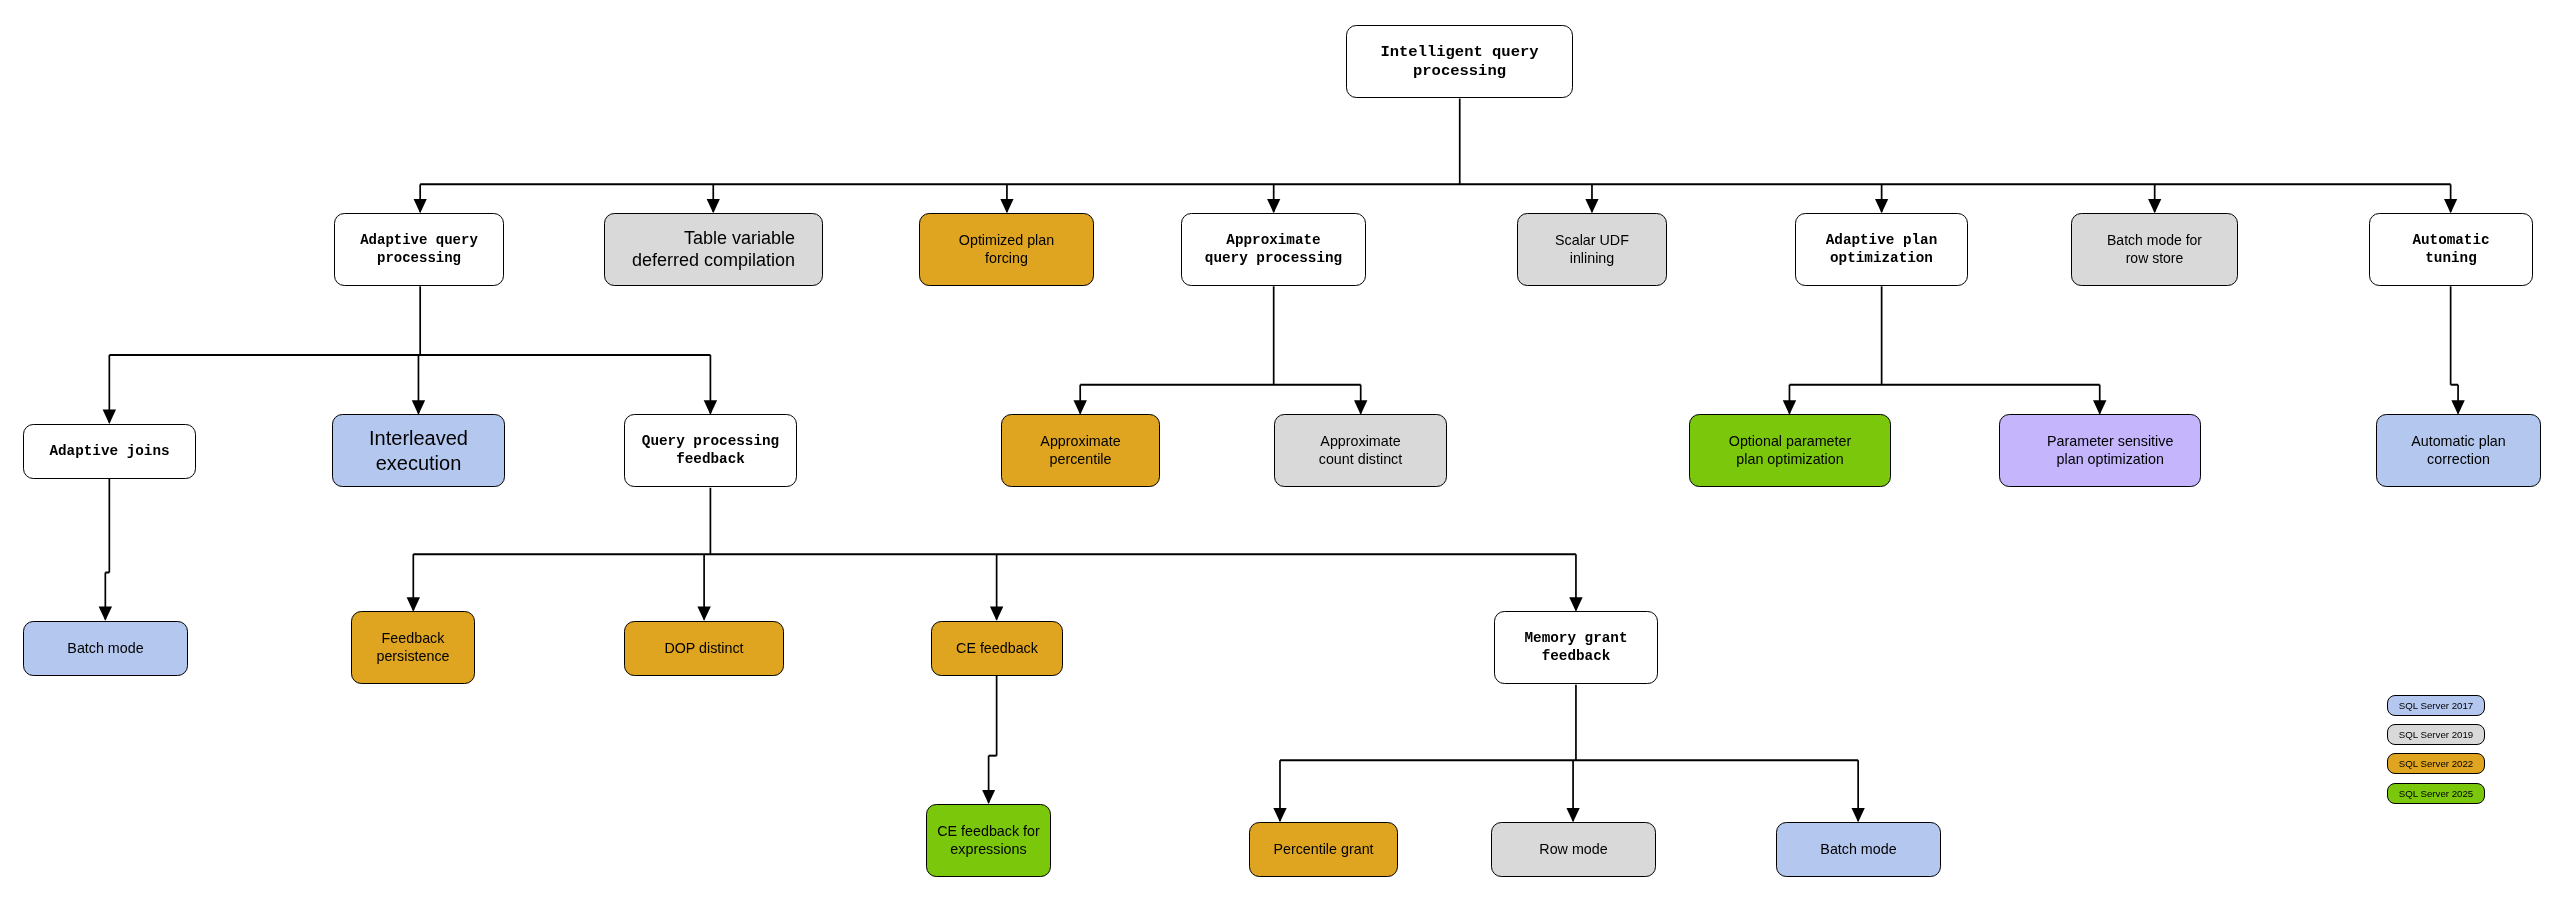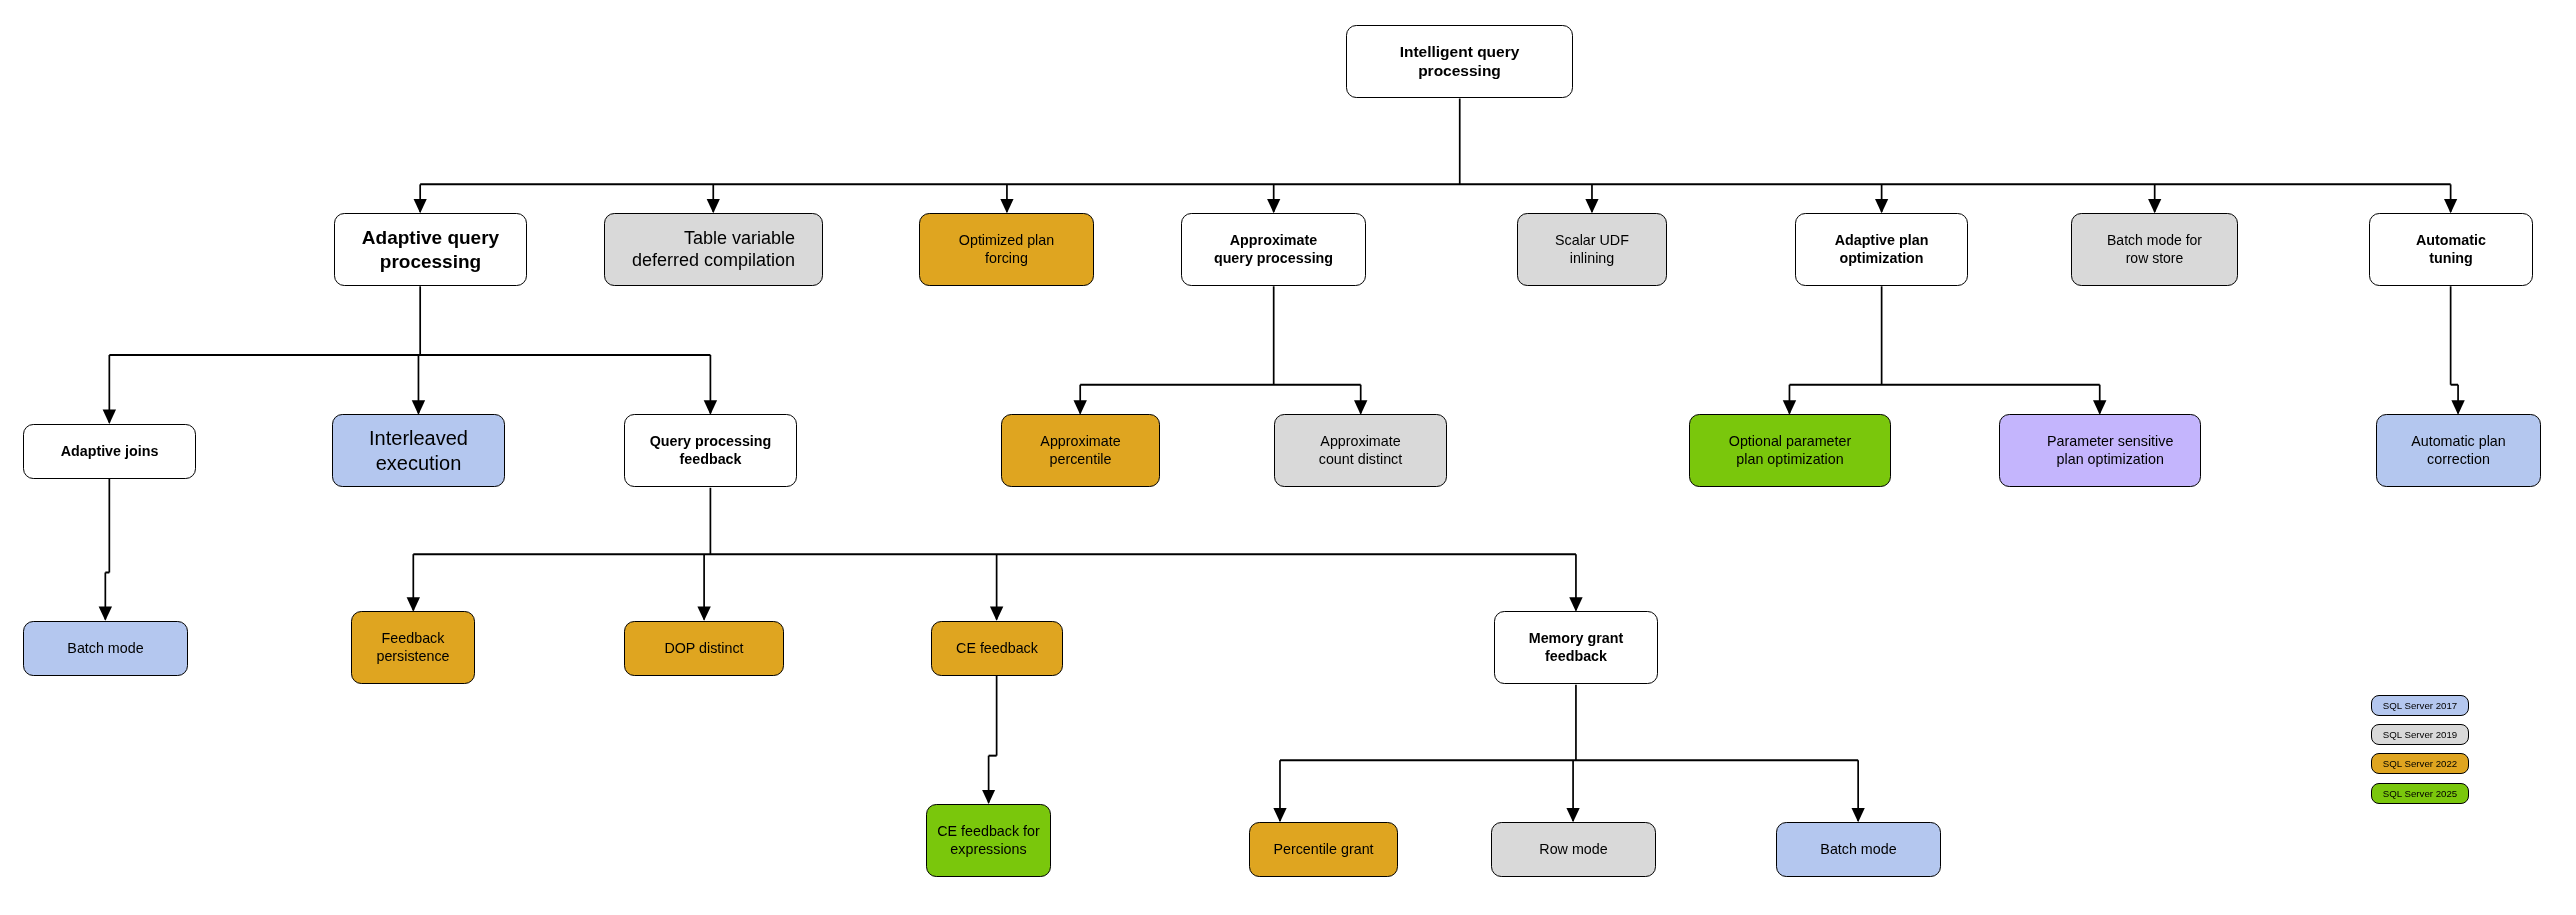--- a/index.html
+++ b/index.html
@@ -14,32 +14,33 @@
     display:flex;
     align-items:center;
     justify-content:center;
     text-align:center;
     line-height:1.22;
     color:#000000;
     background:#ffffff;
     padding:2.3px 4.6px;
     white-space:pre-line;
   }
-  .node.bold{font-weight:bold;}
+  .node.bold{font-weight:bold;font-family:Liberation Mono, monospace;}
   .legend-box{
     position:absolute;
     box-sizing:border-box;
     border:1.7px solid #000000;
     border-radius:8px;
     display:flex;
     align-items:center;
     justify-content:center;
     text-align:center;
     color:#000000;
     background:#ffffff;
+    margin-left:16px;
   }
 </style>
 </head>
 <body>
 
 <div id="stage">
   <svg class="wires" id="wire-layer" viewBox="0 0 4500 1600">
     <defs>
       <marker id="arrowhead" markerWidth="9" markerHeight="9" refX="7.6" refY="4.5" orient="auto" markerUnits="strokeWidth">
         <path d="M0,0.6 L8.4,4.5 L0,8.4 z" fill="#000000"></path>
@@ -87,21 +88,21 @@
         <line x1="2753" y1="1196" x2="2753" y2="1328" stroke="#000000" stroke-width="3"></line>
         <line x1="2236" y1="1328" x2="3246" y2="1328" stroke="#000000" stroke-width="3.5"></line>
         <line x1="2236" y1="1328" x2="2236" y2="1434" stroke="#000000" stroke-width="3" marker-end="url(#arrowhead)"></line>
         <line x1="2748" y1="1328" x2="2748" y2="1434" stroke="#000000" stroke-width="3" marker-end="url(#arrowhead)"></line>
         <line x1="3246" y1="1328" x2="3246" y2="1434" stroke="#000000" stroke-width="3" marker-end="url(#arrowhead)"></line>
       </g>
   </svg>
   <div id="node-layer">
       <div class="node bold" style="left: 1346px; top: 25px; width: 227px; height: 73px; background: rgb(255, 255, 255); font-size: 15.5px;">Intelligent query
 processing</div>
-      <div class="node bold" style="left: 334px; top: 213px; width: 193px; height: 73px; background: rgb(255, 255, 255); font-size: 19px;">Adaptive query
+      <div class="node bold" style="left: 334px; top: 213px; width: 170px; height: 73px; background: rgb(255, 255, 255); font-size: 14px;">Adaptive query
 processing</div>
       <div class="node" style="left: 604px; top: 213px; width: 219px; height: 73px; background: rgb(217, 217, 217); font-size: 18px; text-align: right;">Table variable
 deferred compilation</div>
       <div class="node" style="left: 919px; top: 213px; width: 175px; height: 73px; background: rgb(223, 165, 32); font-size: 14.3px;">Optimized plan
 forcing</div>
       <div class="node bold" style="left: 1181px; top: 213px; width: 185px; height: 73px; background: rgb(255, 255, 255); font-size: 14.3px;">Approximate
 query processing</div>
       <div class="node" style="left: 1517px; top: 213px; width: 150px; height: 73px; background: rgb(217, 217, 217); font-size: 14.3px;">Scalar UDF
 inlining</div>
       <div class="node bold" style="left: 1795px; top: 213px; width: 173px; height: 73px; background: rgb(255, 255, 255); font-size: 14.3px;">Adaptive plan

